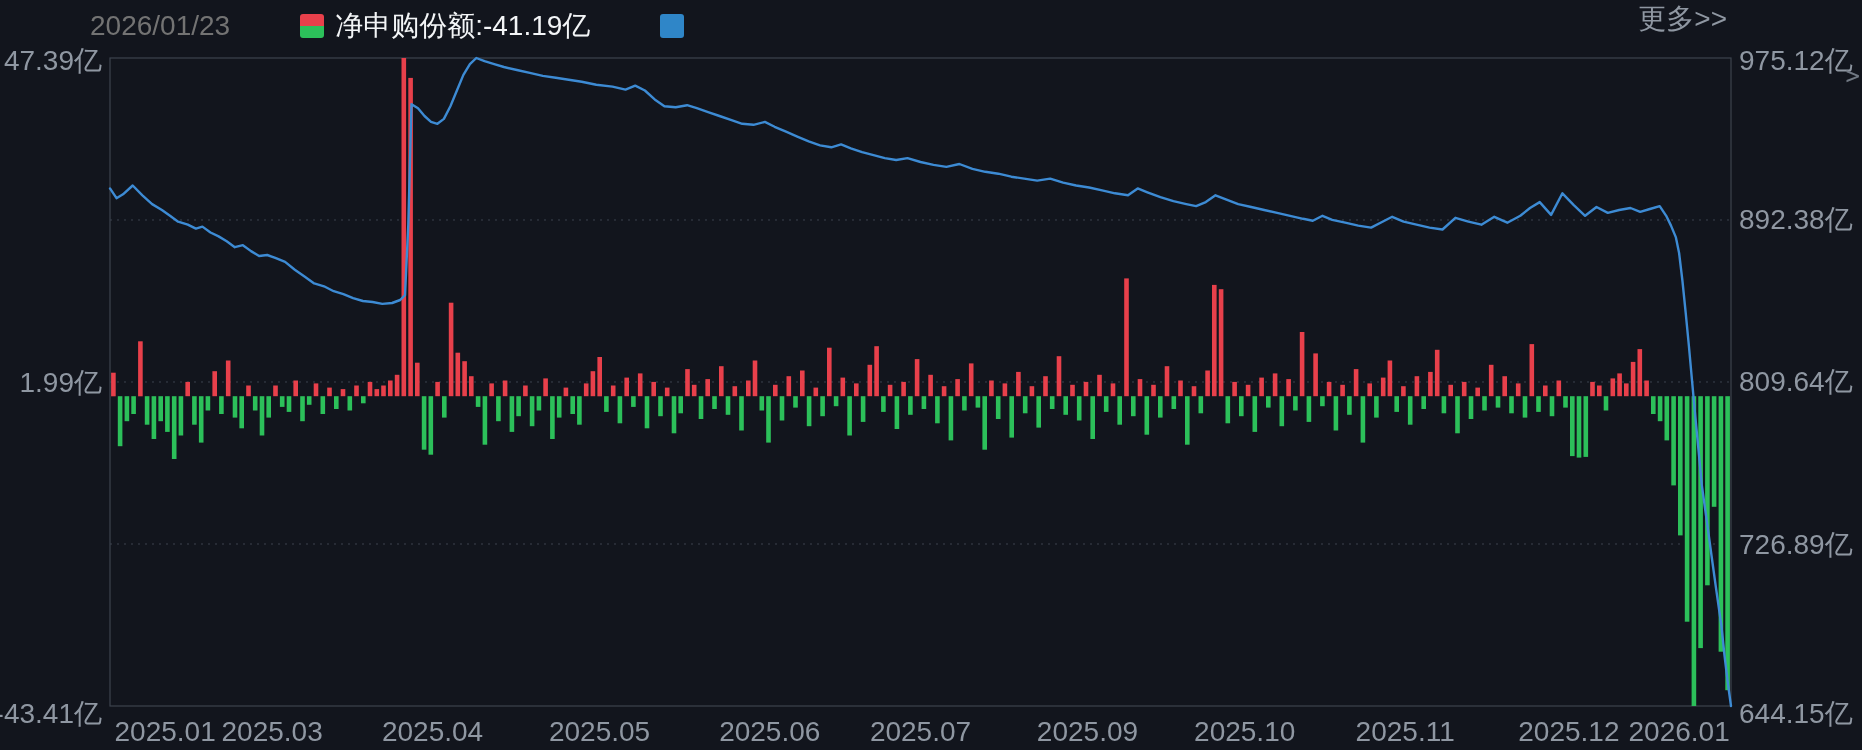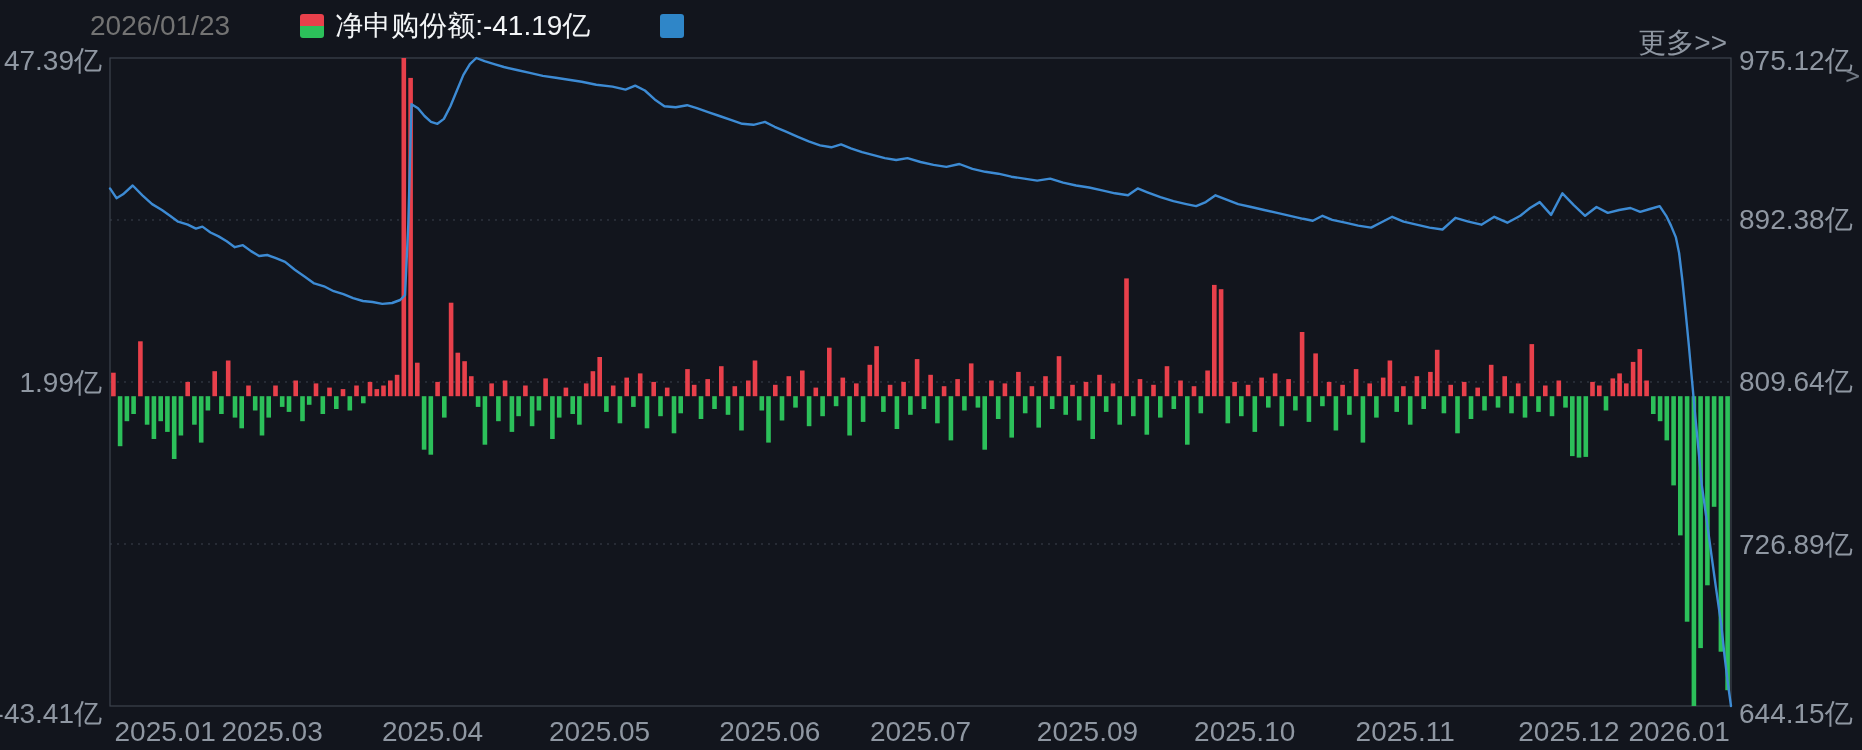--- a/index.html
+++ b/index.html
@@ -12,21 +12,21 @@
   .header{
     position:absolute;left:90px;top:6px;height:40px;
     display:flex;align-items:center;font-size:28px;line-height:40px;white-space:nowrap;
   }
   .date{color:#737373;}
   .legend-item{display:flex;align-items:center;color:#f3f5f7;margin-left:70px;cursor:pointer;}
   .swatch{width:24px;height:24px;border-radius:3px;margin-right:11px;flex:0 0 auto;}
   .swatch-rg{background:linear-gradient(180deg,#e8404b 0%,#e8404b 50%,#2cc05a 50%,#2cc05a 100%);}
   .swatch-blue{background:#2f86c8;}
   .more{
-    position:absolute;top:24px;right:135px;color:#8f97a2;font-size:28px;cursor:pointer;
+    position:absolute;top:0;right:135px;color:#8f97a2;font-size:28px;cursor:pointer;
   }
   .chev{
     position:absolute;top:62px;right:2px;color:#707883;font-size:24px;cursor:pointer;
     font-family:"DejaVu Sans Mono",monospace;
   }
   svg#chart{position:absolute;left:0;top:0;}
   svg text{font-family:"Liberation Sans","DejaVu Sans",sans-serif;}
 </style>
 </head>
 <body>

